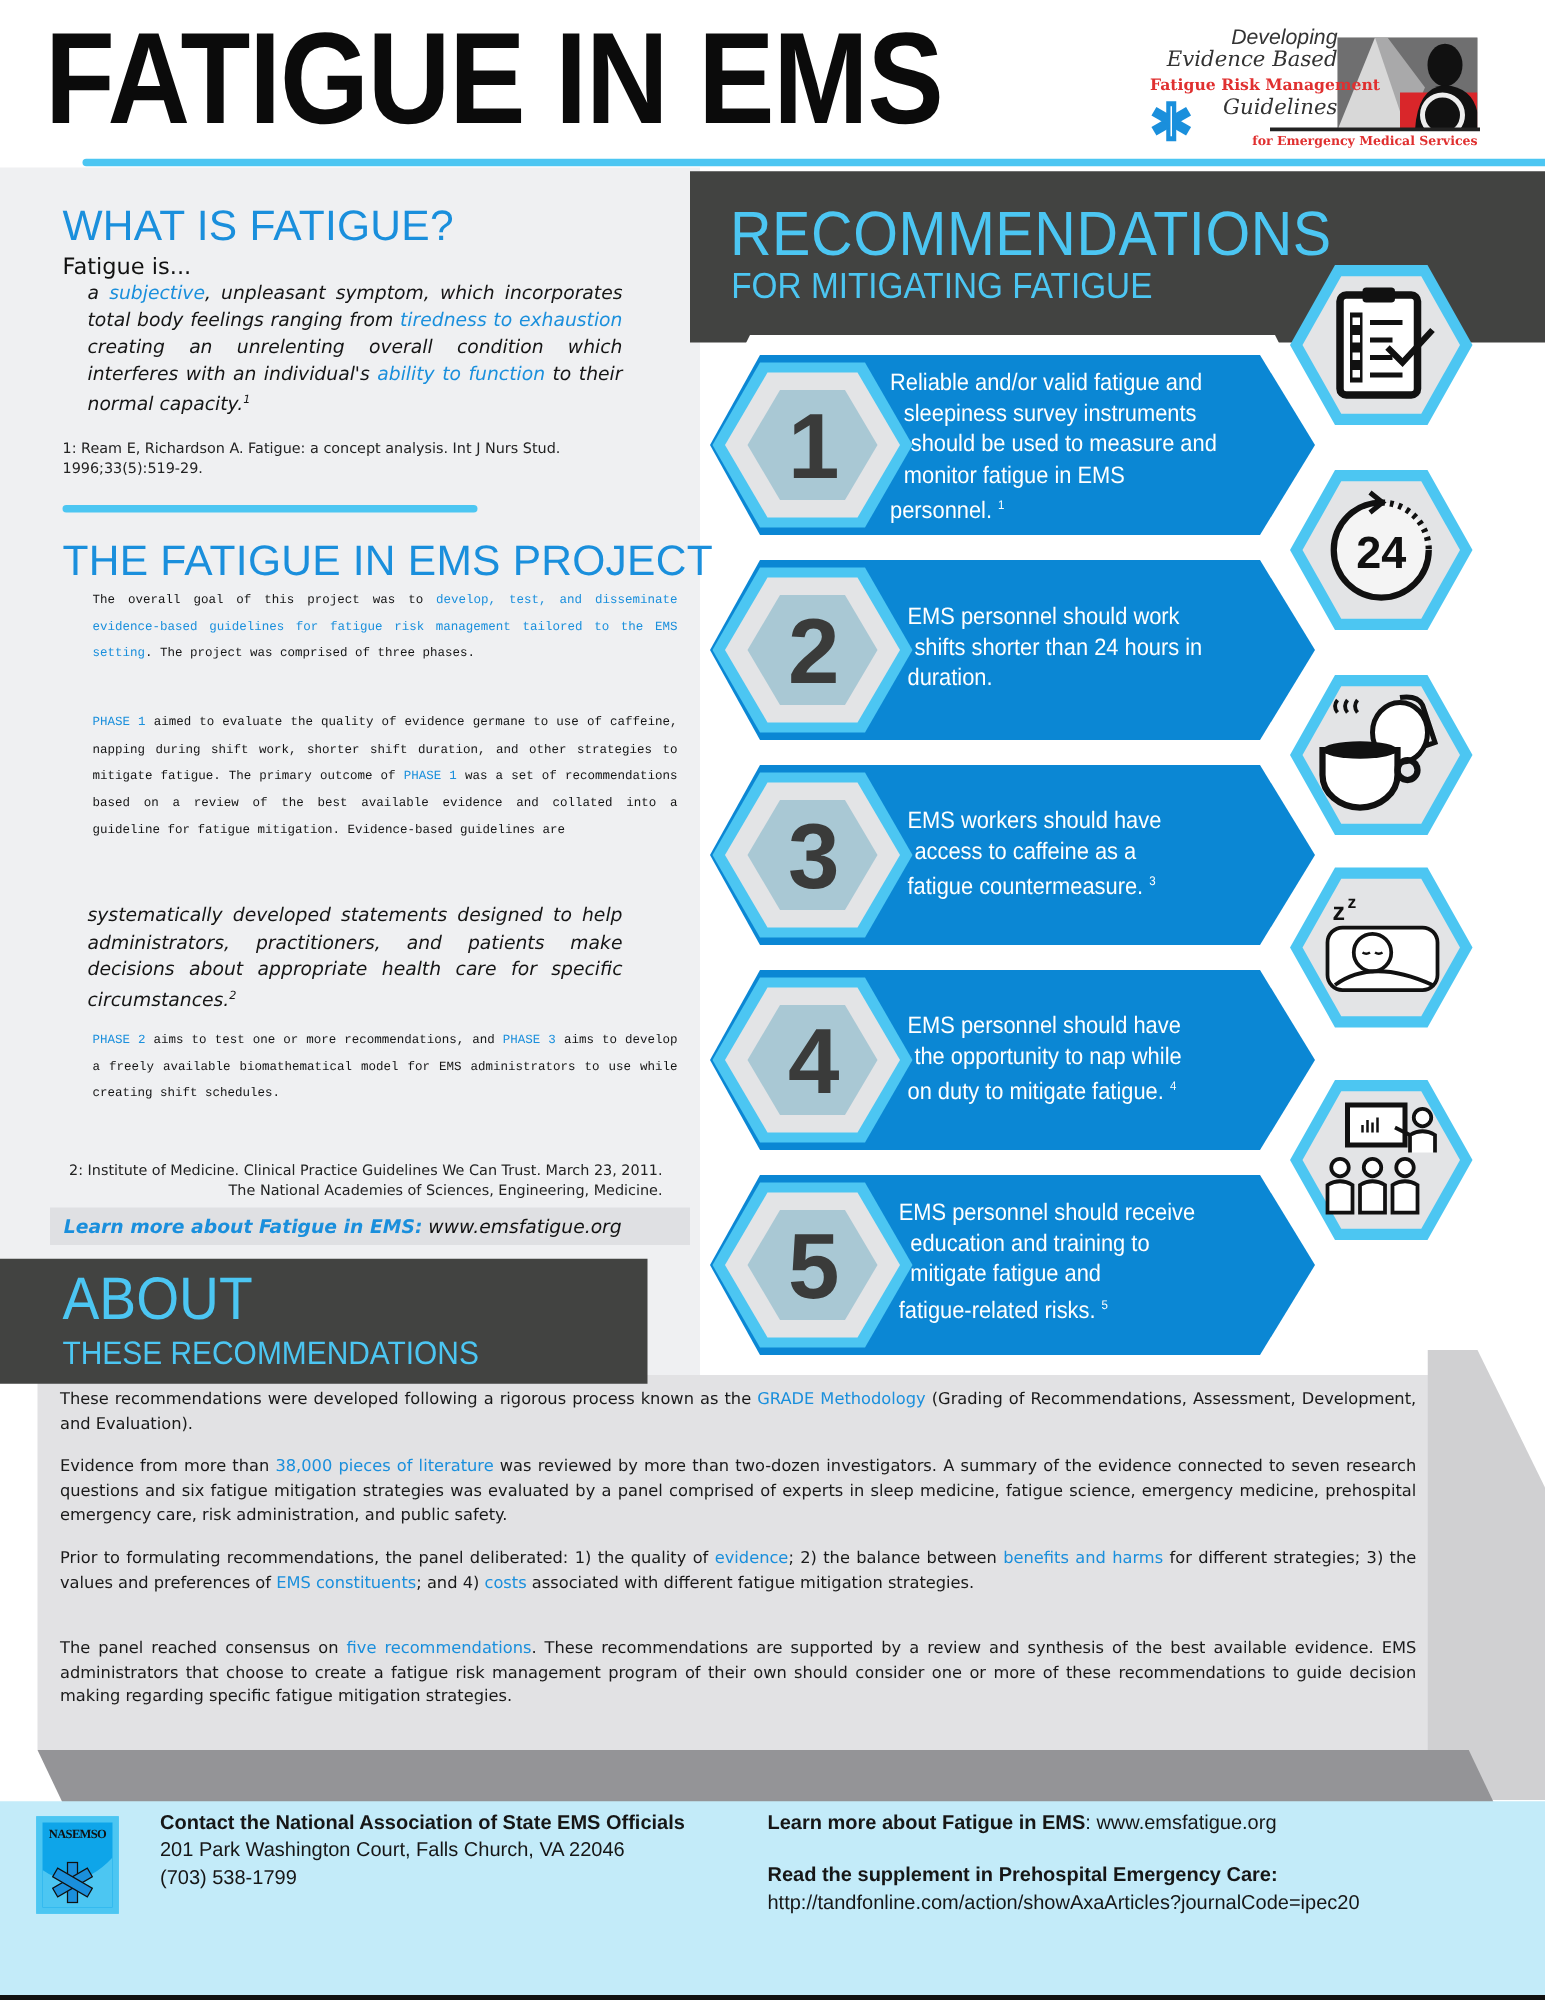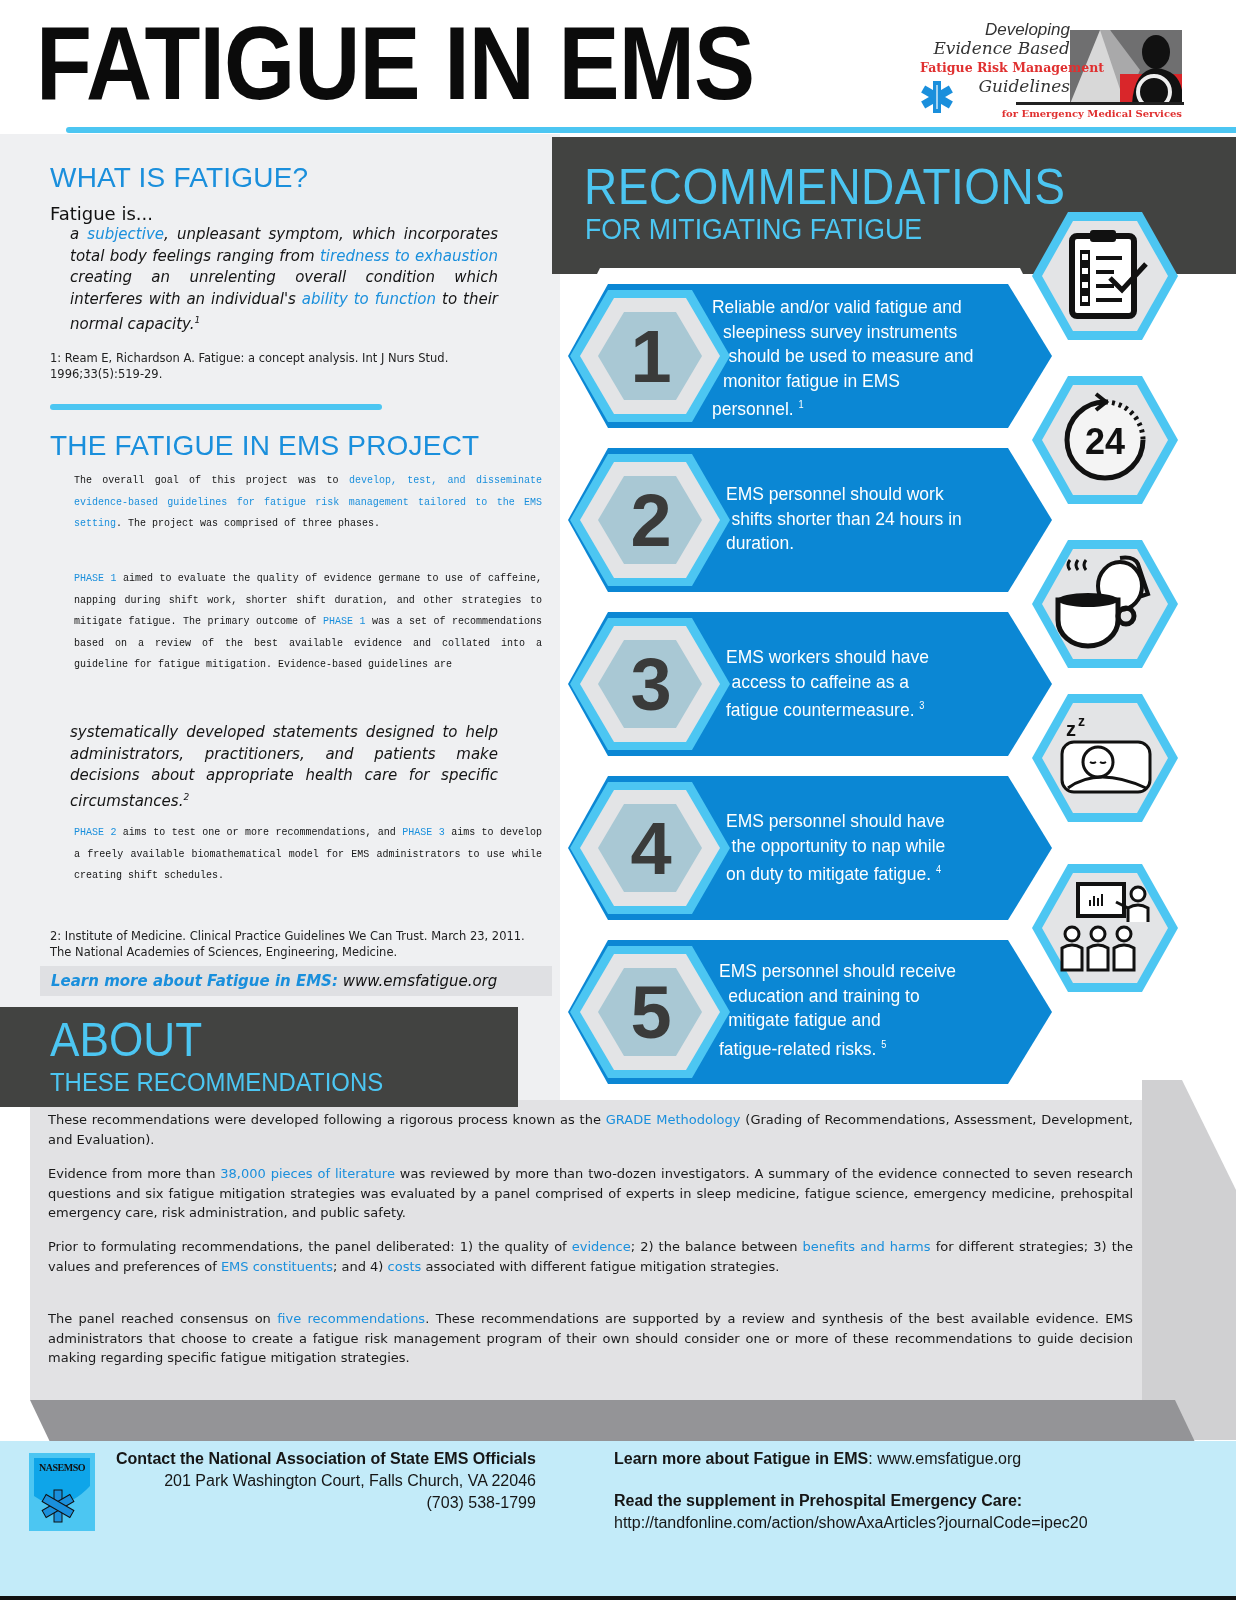--- a/index.html
+++ b/index.html
@@ -19,37 +19,37 @@
   #logo .l3 { position: absolute; left: 0px; top: 46px; font-family: "DejaVu Serif", serif; font-weight: bold; font-size: 12.5px; color: #e03030; white-space: nowrap; }
   #logo .l4 { position: absolute; right: 140px; top: 62px; font-family: "DejaVu Serif", serif; font-style: italic; font-size: 17px; color: #333; }
   #logo .l5 { position: absolute; right: 28px; top: 94px; font-family: "DejaVu Serif", serif; font-size: 10px; font-weight: bold; color: #e03030; white-space: nowrap; }
   #logo .pic { position: absolute; left: 150px; top: 16px; width: 112px; height: 74px; background: #777; overflow: hidden; }
   #logo .bar { position: absolute; left: 96px; top: 88px; width: 168px; height: 3px; background: #222; }
   #logo .star { position: absolute; left: 0px; top: 66px; width: 34px; height: 34px; }
 
   
   #left-bg { position: absolute; left: 0; top: 134px; width: 560px; height: 970px; background: #eff0f2; }
 
-  .h2 { font-family: "Liberation Sans", sans-serif; font-size: 28px; color: #1a8fdc; font-weight: normal; letter-spacing: 0.2px; }
+  .h2 { font-family: "Liberation Sans", sans-serif; font-size: 34px; color: #1a8fdc; font-weight: normal; letter-spacing: 0.2px; }
   .body-text { font-family: Liberation Mono, monospace; font-size: 10px; line-height: 21.5px; text-align: justify; color: #151515; margin-left: 24px; }
   .quote { font-family: "DejaVu Sans", sans-serif; font-style: italic; font-size: 15px; line-height: 21.5px; text-align: justify; color: #151515; }
   .ref { font-family: "DejaVu Sans", sans-serif; font-size: 11.5px; line-height: 16px; color: #222; }
 
   #what-title { position: absolute; left: 50px; top: 162px; }
   #what-intro { position: absolute; left: 50px; top: 203px; font-family: "DejaVu Sans", sans-serif; font-size: 18px; }
   #what-quote { position: absolute; left: 70px; top: 224px; width: 428px; }
   #ref1 { position: absolute; left: 50px; top: 350px; width: 460px; }
   #divider { position: absolute; left: 50px; top: 404px; width: 332px; height: 6px; background: #4cc6f2; border-radius: 3px; }
 
   #proj-title { position: absolute; left: 50px; top: 430px; }
   #proj-p1 { position: absolute; left: 50px; top: 470px; width: 468px; }
   #proj-p2 { position: absolute; left: 50px; top: 568px; width: 468px; }
   #proj-quote { position: absolute; left: 70px; top: 722px; width: 428px; }
   #proj-p3 { position: absolute; left: 50px; top: 822px; width: 468px; }
-  #ref2 { position: absolute; left: 50px; top: 928px; width: 480px; }
+  #ref2 { position: absolute; left: 50px; top: 928px; width: 480px; text-align: right; }
 
   #learn-strip { position: absolute; left: 40px; top: 966px; width: 512px; height: 30px; background: #dfe0e3; }
   #learn-strip .t { position: absolute; left: 11px; top: 6px; font-family: "DejaVu Sans", sans-serif; font-size: 15px; white-space: nowrap; }
   #learn-strip .lbl { font-weight: bold; font-style: italic; color: #1a8fdc; }
   #learn-strip .url { font-style: italic; color: #111; }
 
   
   #rec-panel { position: absolute; left: 552px; top: 137px; width: 684px; height: 137px; background: #424341; }
   #rec-title { position: absolute; left: 584px; top: 158px; font-family: "Liberation Sans", sans-serif; font-size: 50px; color: #4cc6f2; transform: scaleX(0.92); transform-origin: left top; letter-spacing: 0.5px; }
   #rec-sub { position: absolute; left: 585px; top: 213px; font-family: "Liberation Sans", sans-serif; font-size: 29px; color: #4cc6f2; transform: scaleX(0.92); transform-origin: left top; }
@@ -73,21 +73,21 @@
   #about-p4 { position: absolute; left: 48px; top: 1309px; width: 1085px; }
 
   
   #footer { position: absolute; left: 0; top: 1441px; width: 1236px; height: 159px; background: #c3ebf9; }
   #footer-bottom-line { position: absolute; left: 0; top: 1596px; width: 1236px; height: 4px; background: #111; }
   #nasemso-logo { position: absolute; left: 29px; top: 1453px; width: 66px; height: 78px; background: #4cc6f2; border: 2px solid #4cc6f2; }
   #nasemso-logo .inner { position: absolute; left: 3px; top: 3px; width: 56px; height: 68px; background: #0ea5e9; }
   #nasemso-logo .name { position: absolute; left: 0; top: 4px; width: 56px; text-align: center; font-family: "Liberation Serif", serif; font-weight: bold; font-size: 10px; color: #111; letter-spacing: -0.5px; }
   .footer-text { font-family: "Liberation Sans", sans-serif; font-size: 16px; line-height: 22px; color: #161616; }
   .footer-bold { font-weight: bold; }
-  #contact { position: absolute; left: 116px; top: 1448px; text-align: right; }
+  #contact { position: absolute; left: 128px; top: 1448px; }
   #more { position: absolute; left: 614px; top: 1448px; }
 
   
   .rec-row { position: absolute; left: 568px; width: 486px; height: 144px; }
   .rec-row svg.shape { position: absolute; left: 0; top: 0; }
   .rec-num { position: absolute; left: 28px; top: 22px; width: 110px; height: 100px; display: flex; align-items: center; justify-content: center; font-family: "Liberation Sans", sans-serif; font-weight: bold; font-size: 74px; color: #3a3b3a; }
   .rec-text { position: absolute; left: 144px; width: 300px; font-family: "Liberation Sans", sans-serif; font-size: 19px; line-height: 24.5px; color: #ffffff; transform: scaleX(0.92); transform-origin: left top; }
   .rec-text sup { font-size: 10px; vertical-align: super; }
 
   .icon-hex { position: absolute; left: 1030px; width: 150px; height: 132px; }

